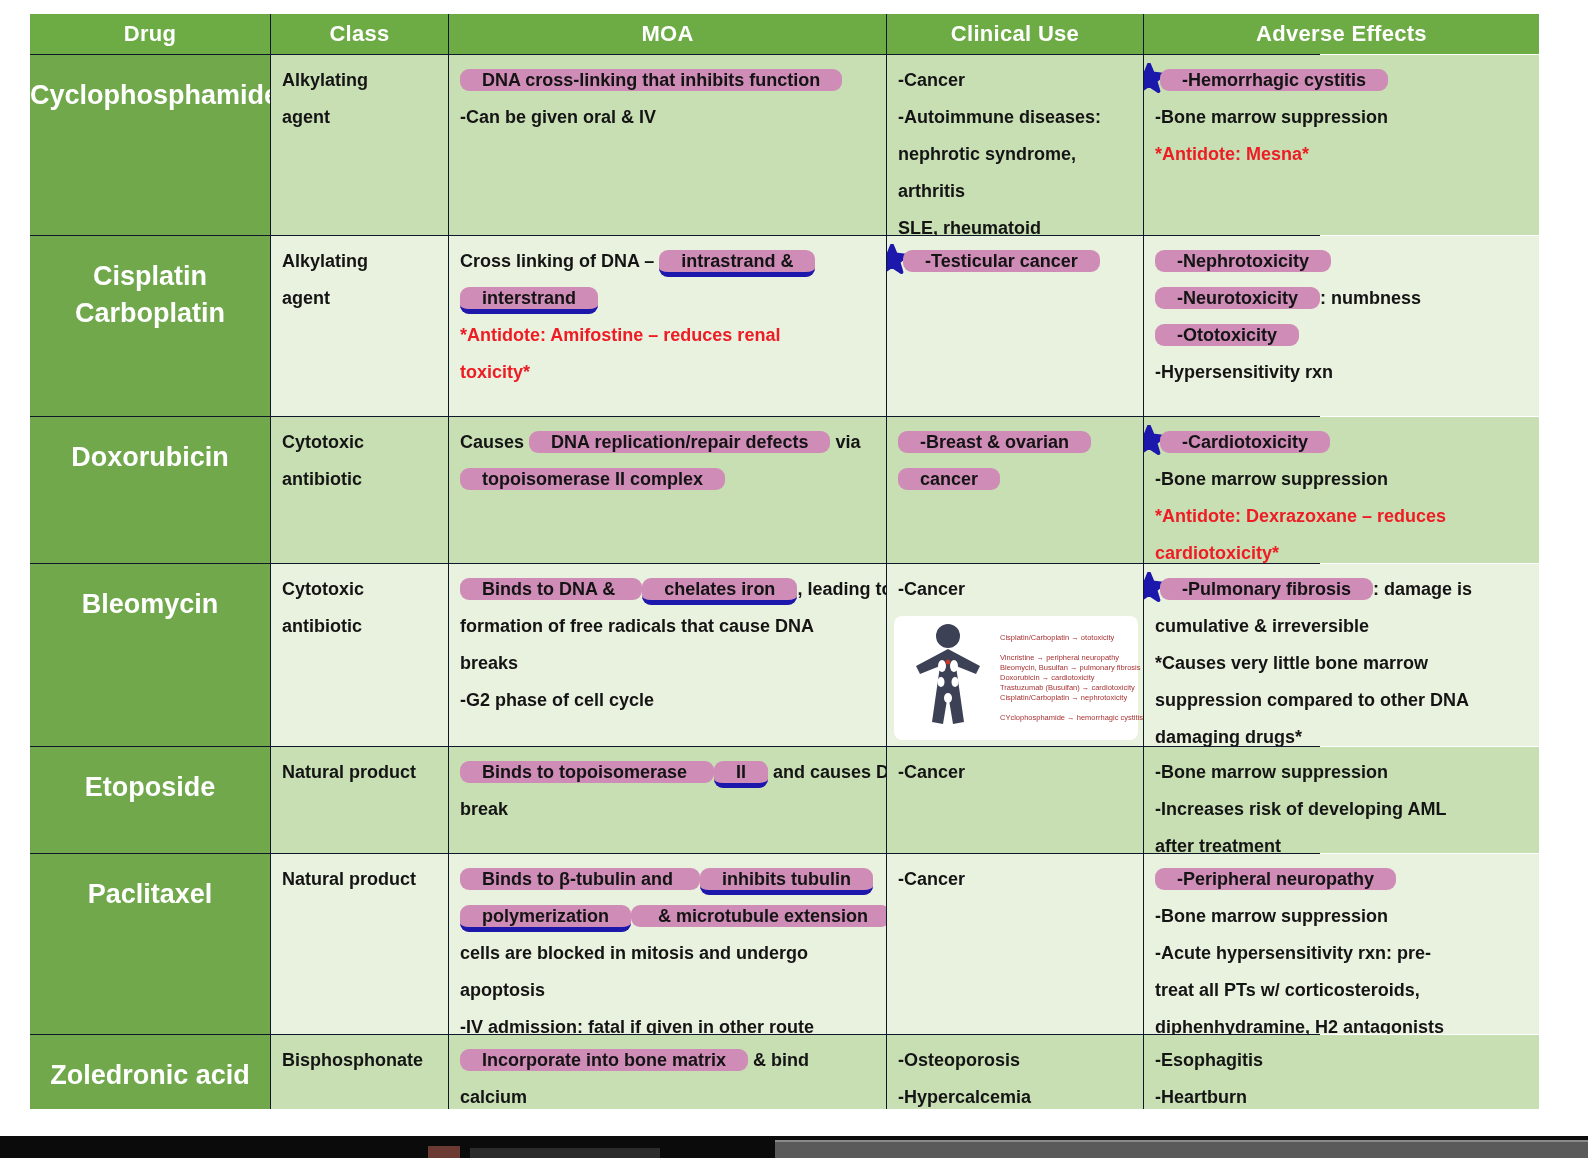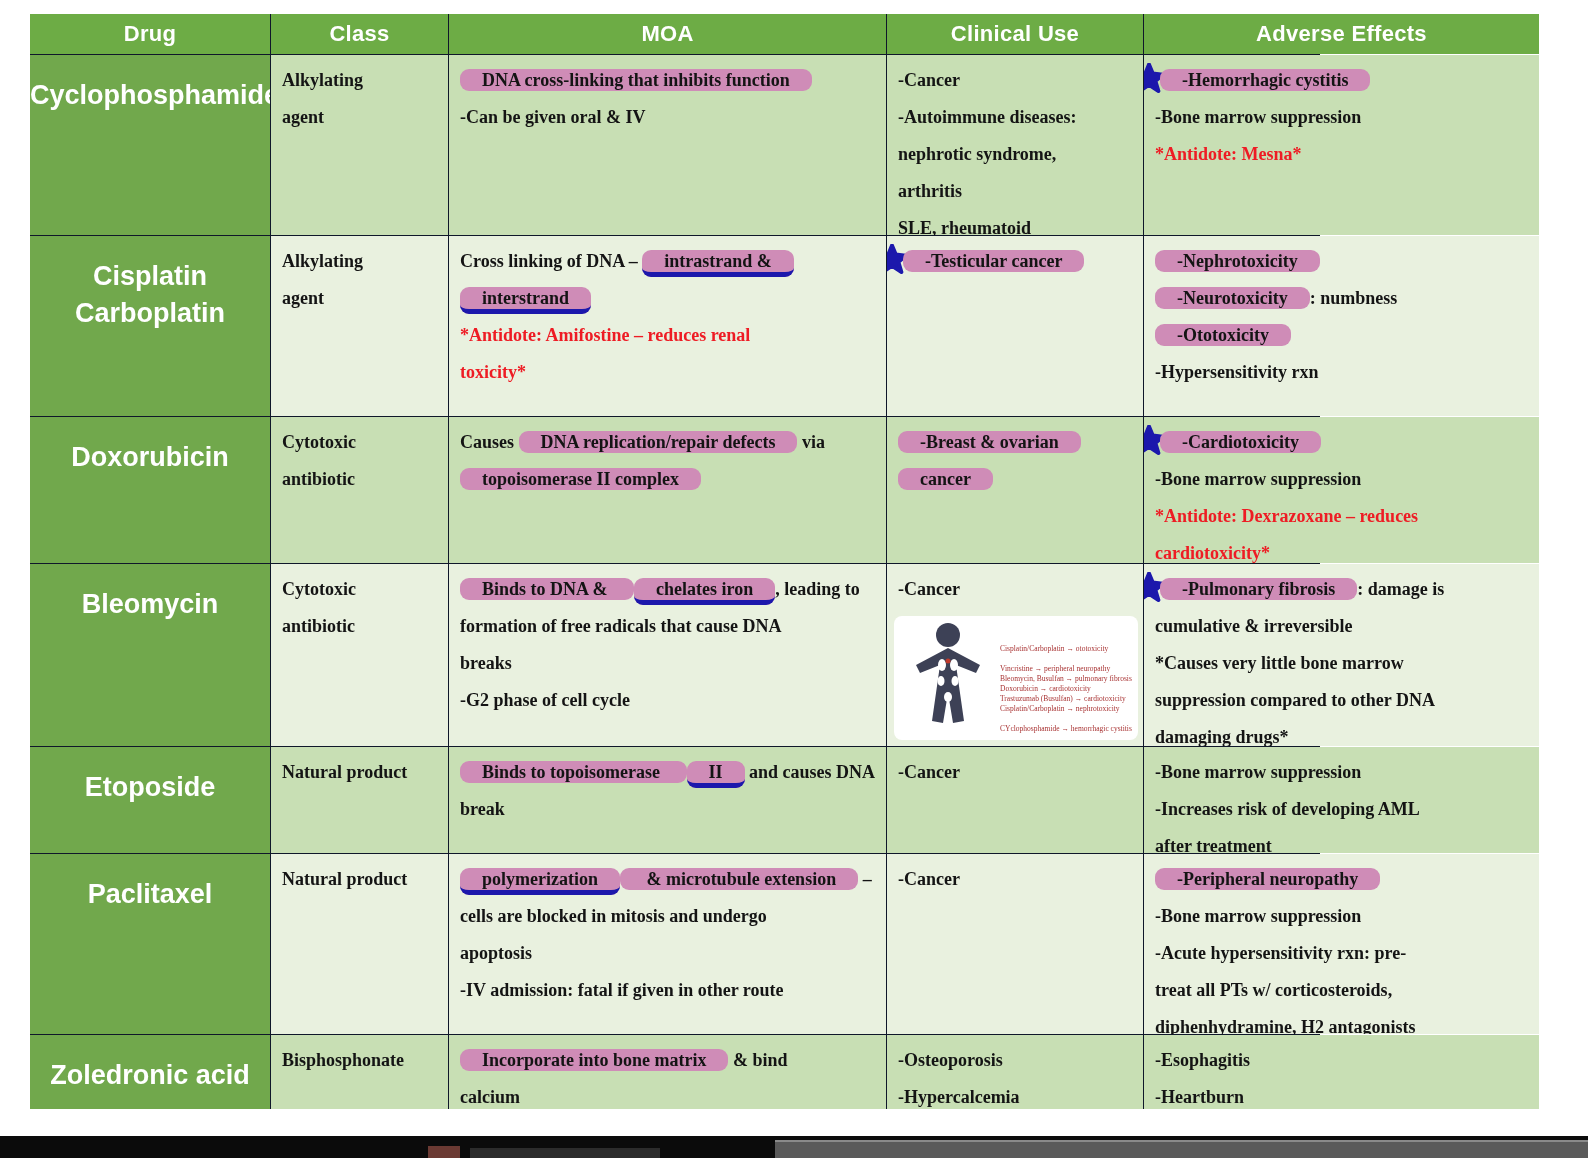--- a/index.html
+++ b/index.html
@@ -19,33 +19,33 @@
     gap:1px;background:#0f172a;
   }
   .th{background:var(--header-green);color:#fff;font-size:22px;font-weight:700;
     display:flex;align-items:center;justify-content:center;letter-spacing:.3px;}
   .td{overflow:hidden;}
   .drug{background:var(--drug-green);color:#fff;text-align:center;padding-top:22px;
     font-size:27px;font-weight:700;}
   .drug .line{height:37px;line-height:37px;}
   .med{background:var(--row-medium);}
   .pale{background:var(--row-pale);}
-  .body{color:var(--text-dark);font-size:18px;font-weight:700;padding:7px 6px 0 11px;font-family:Liberation Serif, serif;}
+  .body{color:var(--text-dark);font-size:18px;font-weight:700;padding:7px 6px 0 11px;}
   .line{height:37px;line-height:37px;white-space:nowrap;}
   .seg{vertical-align:baseline;}
   .hl{background:var(--highlight-pink);border-radius:9px;padding:1px 22px;}
   .u{border-bottom:5px solid var(--blue-ink);}
   .red{color:var(--red-text);margin-top:32px;}
   .star{display:inline-block;width:30px;height:30px;margin-left:-21px;margin-right:-4px;
     vertical-align:-7px;}
   .star svg{width:30px;height:30px;}
   .star path{fill:var(--blue-ink);stroke:var(--blue-ink);stroke-width:3;stroke-linejoin:round;}
   
   .bodymap{margin-top:8px;margin-left:-4px;width:244px;height:124px;background:#fff;
-    border-radius:8px;display:flex;align-items:flex-end;padding:6px 4px 6px 10px;}
+    border-radius:8px;display:flex;align-items:center;padding:6px 4px 6px 10px;}
   .bodymap svg{width:88px;height:108px;flex:0 0 88px;}
   .bm-text{flex:1;padding-left:8px;}
   .bm-line{font-size:7.5px;line-height:10px;font-weight:400;color:var(--body-map-red);
     white-space:nowrap;}
   .bm-line.g1{margin-bottom:10px;}
   .bm-line.g3{margin-top:10px;}
   
   .bottom-bar{position:absolute;left:0;top:1136px;width:1588px;height:22px;background:#0b0b0b;}
   .bottom-panel{position:absolute;left:775px;top:4px;width:813px;height:18px;background:#5a5a5a;
     border-top:2px solid #8a8a8a;}
@@ -200,20 +200,21 @@
         <div class="line"><span class="seg">-Increases risk of developing AML</span></div>
         <div class="line"><span class="seg">after treatment</span></div>
       </div>
       <div class="td drug c0">
         <div class="line">Paclitaxel</div>
       </div>
       <div class="td body c1 pale">
         <div class="line"><span class="seg">Natural product</span></div>
       </div>
       <div class="td body c2 pale">
+        <div class="line"><span class="seg hl">Binds to β-tubulin and </span><span class="seg hl u">inhibits tubulin</span></div>
         <div class="line"><span class="seg hl u">polymerization</span><span class="seg hl"> &amp; microtubule extension</span><span class="seg"> –</span></div>
         <div class="line"><span class="seg">cells are blocked in mitosis and undergo</span></div>
         <div class="line"><span class="seg">apoptosis</span></div>
         <div class="line"><span class="seg">-IV admission: fatal if given in other route</span></div>
       </div>
       <div class="td body c3 pale">
         <div class="line"><span class="seg">-Cancer</span></div>
       </div>
       <div class="td body c4 pale">
         <div class="line"><span class="seg hl">-Peripheral neuropathy</span></div>

